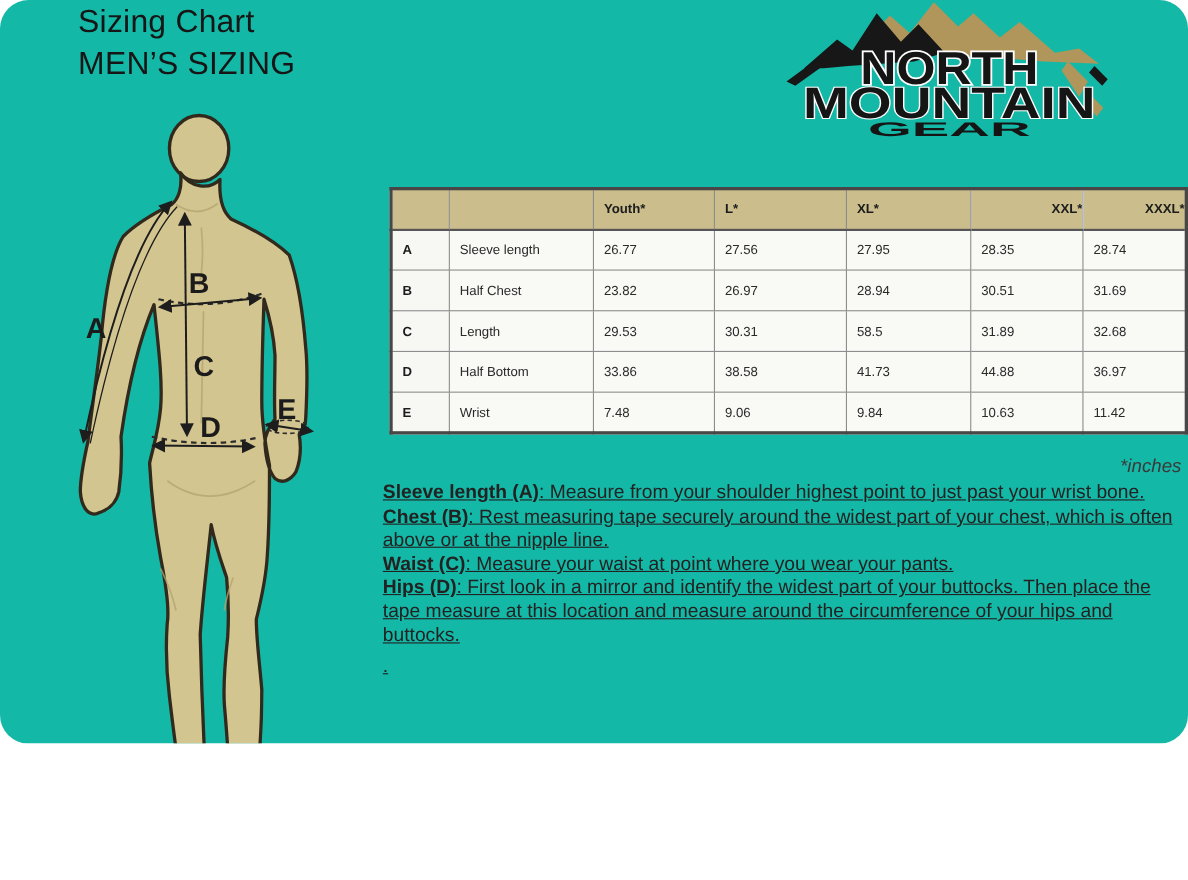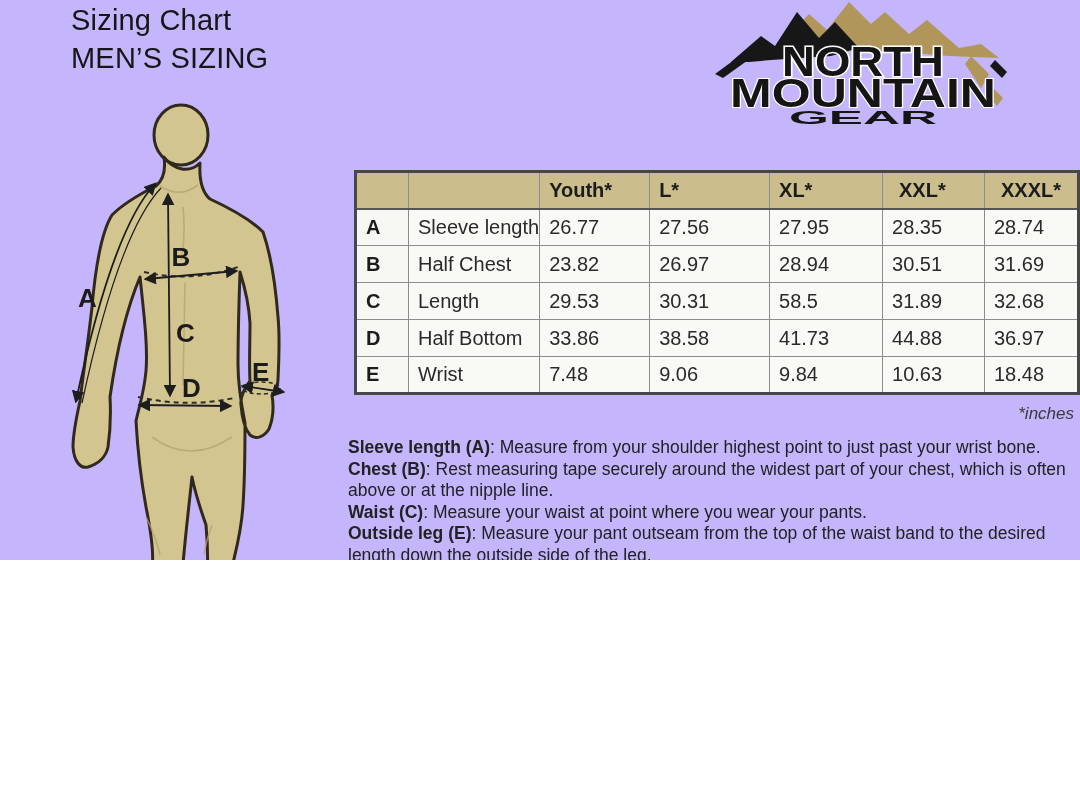--- a/index.html
+++ b/index.html
@@ -1,52 +1,52 @@
 <!DOCTYPE html>
 <html><head>
 <meta charset="utf-8">
 <style>
   html,body{margin:0;padding:0;background:#ffffff;}
-  .page{position:relative;width:1080px;height:560px;background:#c4b5fd;overflow:hidden;
-        font-family:"Liberation Sans", sans-serif;color:#1c1c1c;}
+  .page{position:relative;width:1080px;height:676px;background:#14b8a6;overflow:hidden;
+        font-family:"Liberation Sans", sans-serif;color:#1c1c1c;border-radius:26px;}
 
   
   .title{position:absolute;left:71px;top:1px;font-size:29px;line-height:38px;
          font-weight:400;color:#161616;letter-spacing:0.2px;}
 
   
   .logo{position:absolute;left:713px;top:0;width:302px;height:130px;}
   .logo text{font-family:"Liberation Sans", sans-serif;font-weight:bold;}
 
   
   .figure{position:absolute;left:40px;top:85px;width:290px;height:715px;}
   .figure text{font-family:"Liberation Sans", sans-serif;font-weight:bold;
                font-size:26px;fill:#1b1b1b;}
 
   
   .size-table{position:absolute;left:354px;top:170px;border-collapse:collapse;
               table-layout:fixed;border:3px solid #474747;background:#f7f7f4;}
   .size-table th,.size-table td{border:1px solid #8d8d8d;box-sizing:border-box;
-              font-size:20px;vertical-align:middle;padding:0 0 0 9px;text-align:left;
+              font-size:12px;vertical-align:middle;padding:0 0 0 9px;text-align:left;
               white-space:nowrap;overflow:hidden;}
   .size-table thead th{height:37px;background:#cbbd8c;font-weight:bold;
               border-bottom:2px solid #565656;}
-  .size-table thead th.ctr{text-align:left;padding-left:16px;}
+  .size-table thead th.ctr{text-align:right;padding-left:16px;}
   .size-table tbody th{font-weight:bold;background:#f7f7f4;}
   .size-table tbody tr{height:37px;}
   .size-table tbody td{background:#f9f9f6;font-weight:normal;color:#2a2a2a;}
 
-  .inches-note{position:absolute;left:354px;top:404px;width:720px;text-align:right;
+  .inches-note{position:absolute;left:354px;top:414px;width:720px;text-align:right;
                font-style:italic;font-size:17px;color:#3a3a3a;}
 
   
   .howto{position:absolute;left:348px;top:437px;width:732px;font-size:17.5px;
          line-height:21.6px;color:#222222;}
   .howto h3{margin:0 0 21px 0;font-size:17.5px;font-style:italic;font-weight:bold;}
-  .howto p{margin:0;}
+  .howto p{margin:0;text-decoration:underline;}
   .howto b{font-weight:bold;}
   .howto .period{margin-top:7px;}
 </style>
 </head>
 <body>
 
 <div class="page">
 
   <div class="title">
     <div>Sizing Chart</div>
@@ -224,28 +224,28 @@
         <td>44.88</td>
         <td>36.97</td>
       </tr>
       <tr>
         <th>E</th>
         <td>Wrist</td>
         <td>7.48</td>
         <td>9.06</td>
         <td>9.84</td>
         <td>10.63</td>
-        <td>18.48</td>
+        <td>11.42</td>
       </tr>
     </tbody>
   </table>
 
   <div class="inches-note">*inches</div>
 
   <div class="howto">
     <p><b>Sleeve length (A)</b><span>: Measure from your shoulder highest point to just past your wrist bone.</span></p>
     <p><b>Chest (B)</b><span>: Rest measuring tape securely around the widest part of your chest, which is often above or at the nipple line.</span></p>
     <p><b>Waist (C)</b><span>: Measure your waist at point where you wear your pants.</span></p>
-    <p><b>Outside leg (E)</b><span>:  Measure your pant outseam from the top of the waist band to the desired length down the outside side of the leg.</span></p>
+    <p><b>Hips (D)</b><span>: First look in a mirror and identify the widest part of your buttocks. Then place the tape measure at this location and measure around the circumference of your hips and buttocks.</span></p>
     <p class="period">.</p>
   </div>
 
 </div>
 
 </body></html>

